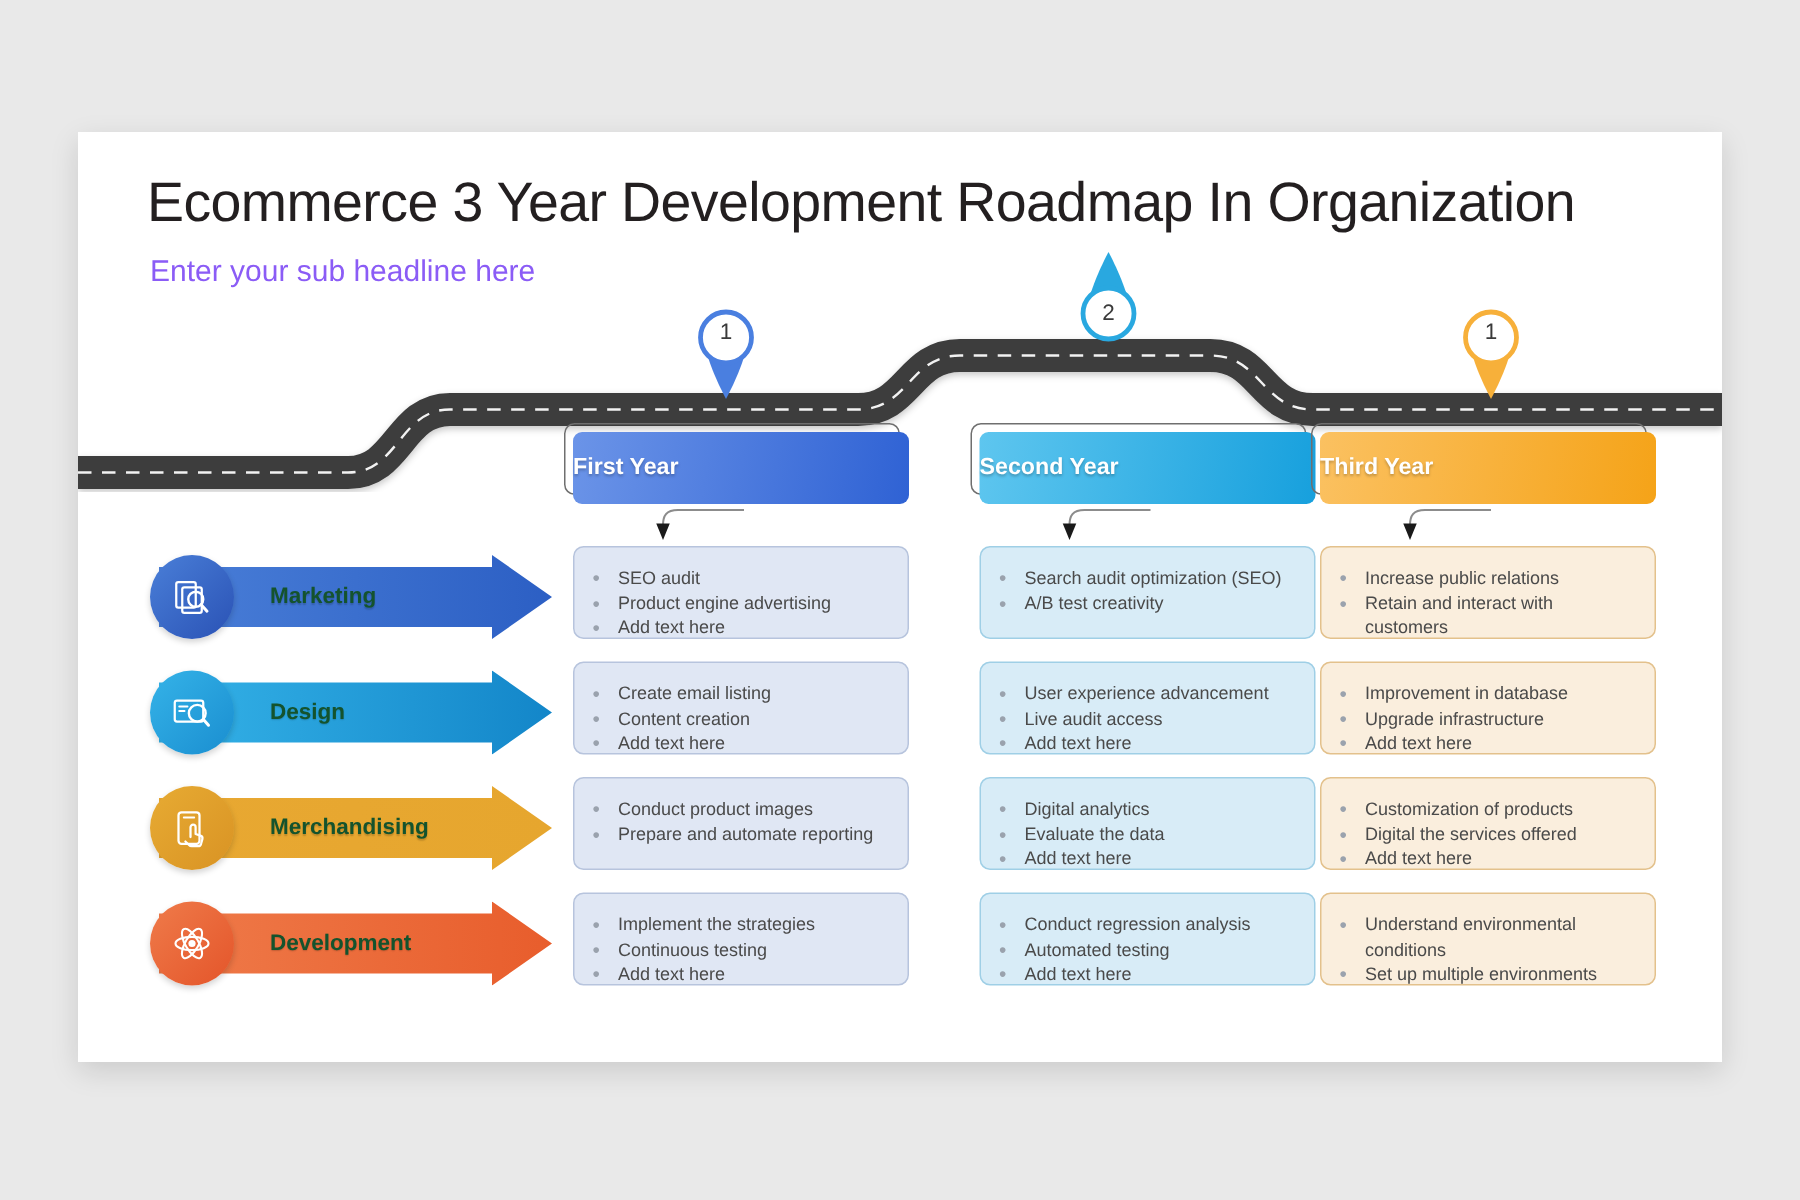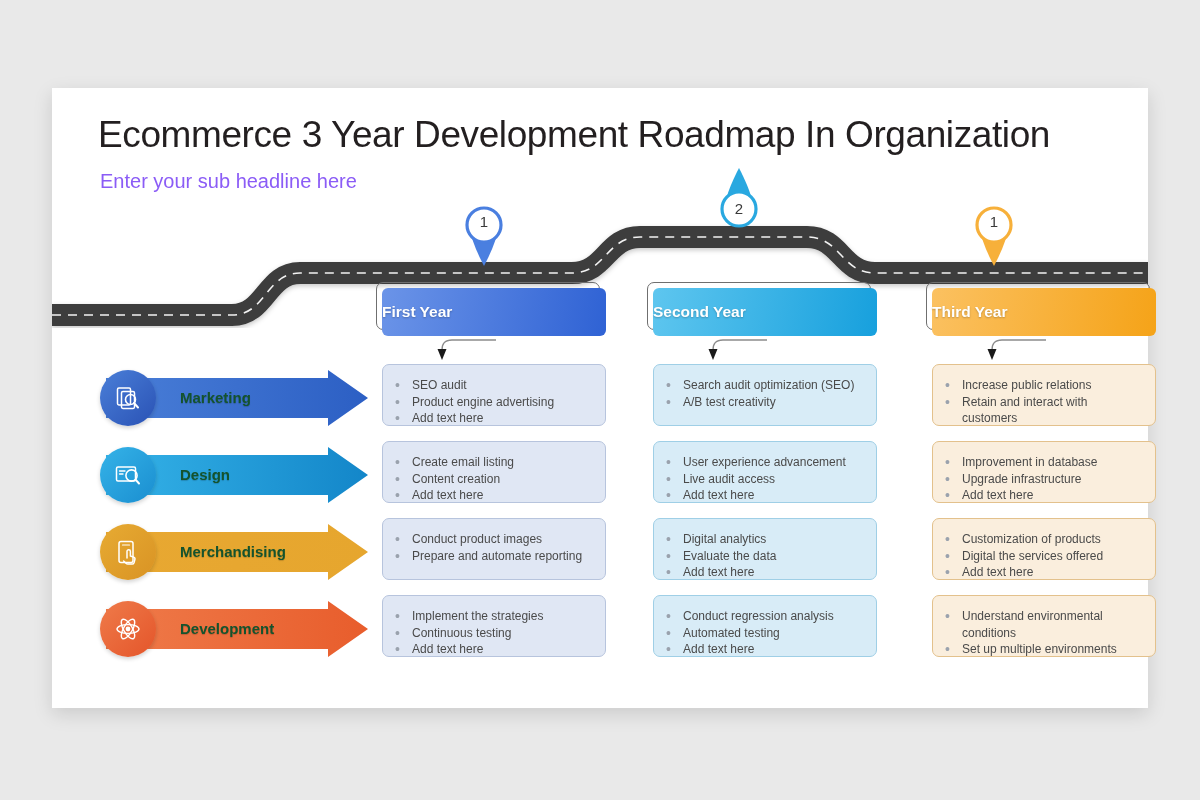--- a/index.html
+++ b/index.html
@@ -416,21 +416,21 @@
         <span class="bullet-dot">•</span>
         <span class="bullet-txt">Automated testing</span>
       </div>
       <div class="bullet-row">
         <span class="bullet-dot">•</span>
         <span class="bullet-txt">Add text here</span>
       </div>
     </div>
   </div>
 
-  <div class="col" style="left:880px;">
+  <div class="col" style="left:828px;">
     <div class="col-hdr-wrap">
       <div class="col-hdr-outline"></div>
       <div class="col-hdr" style="background:linear-gradient(100deg,#fbc161,#f5a318);">Third Year</div>
       <svg class="col-connector" viewBox="0 0 70 28">
         <path d="M68,4 L24,4 C16,4 14,8 14,14" fill="none" stroke="#8c8c8c" stroke-width="1.4"></path>
         <path d="M14,24 L9.5,13 L18.5,13 Z" fill="#1a1a1a"></path>
       </svg>
     </div>
 
     <div class="card" style="top:76px; height:62px; background:#faeedd; border:1px solid #e3c18c;">

